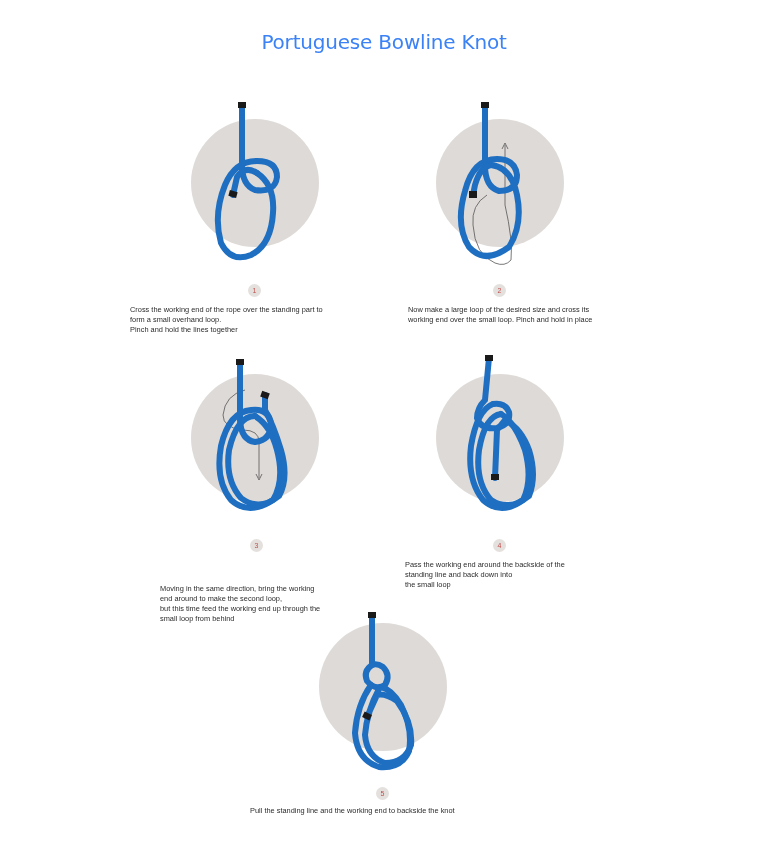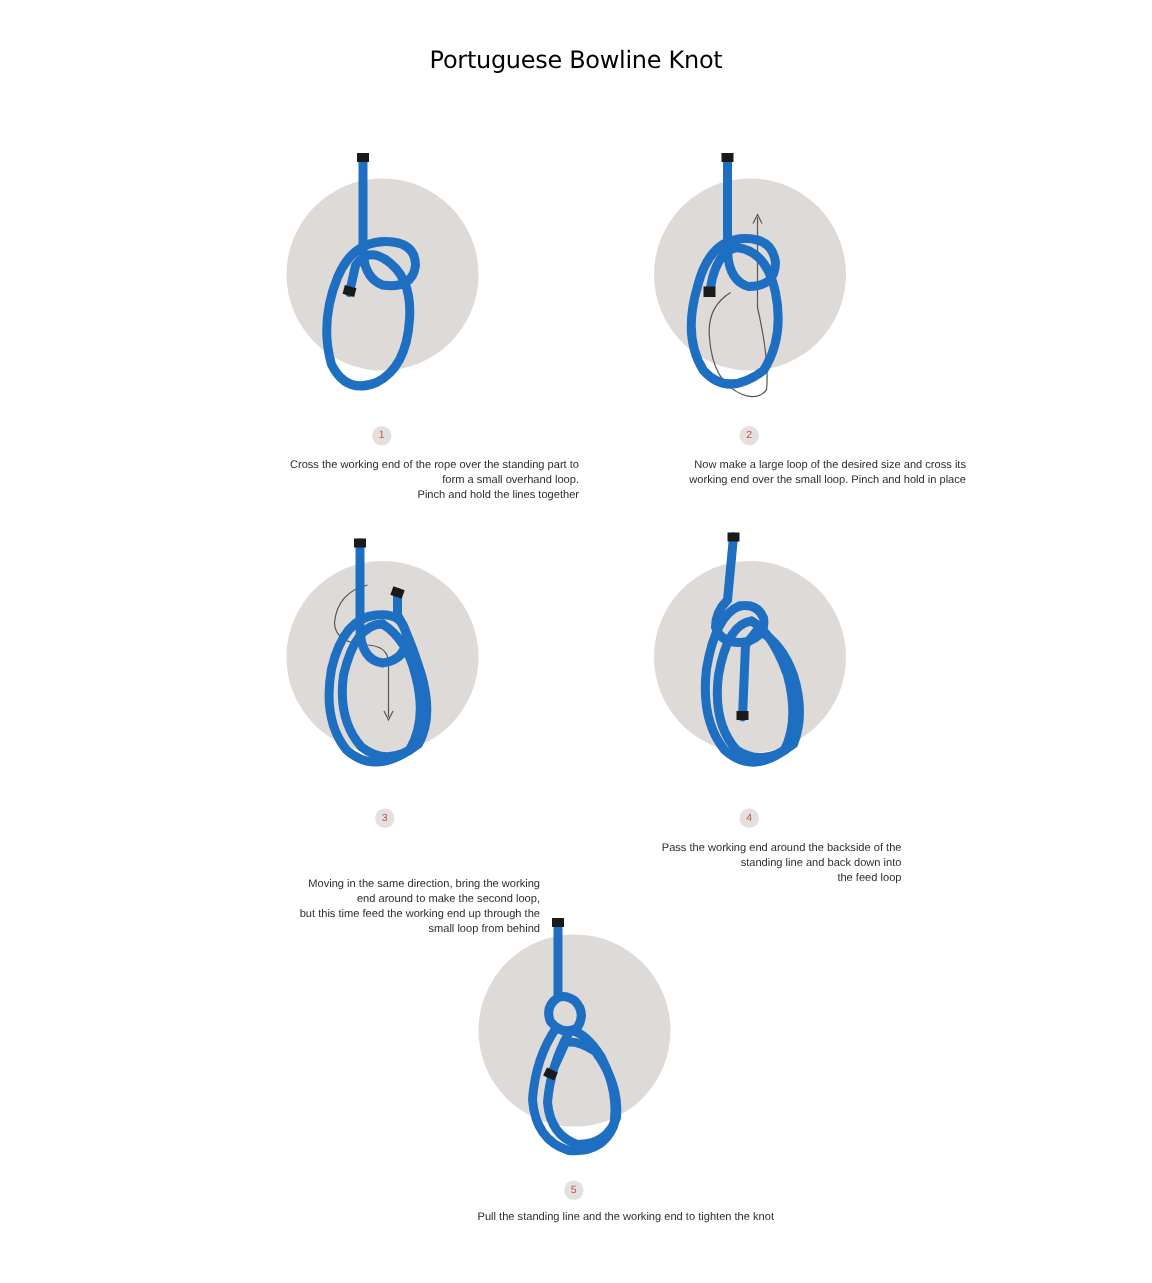--- a/index.html
+++ b/index.html
@@ -1,21 +1,21 @@
 <!DOCTYPE html>
 <html><head>
 <meta charset="utf-8">
 <style>
   html, body { margin:0; padding:0; background:#ffffff; }
   body { width:768px; height:855px; position:relative; overflow:hidden; font-family:"Liberation Sans", sans-serif; color:#222; }
-  .title { position:absolute; top:30px; left:0; width:768px; text-align:center; font-size:16px; color:#000000; font-family:"DejaVu Sans", sans-serif; letter-spacing:-0.2px; }
+  .title { position:absolute; top:30px; left:0; width:768px; text-align:center; font-size:20px; color:#3b82f6; font-family:"DejaVu Sans", sans-serif; letter-spacing:-0.2px; }
   .step { position:absolute; }
   .illus { position:absolute; }
   .badge { position:absolute; width:13px; height:13px; border-radius:50%; background:#e4e0dd; color:#c0504d; font-size:7px; line-height:13px; text-align:center; }
-  .caption { position:absolute; text-align:right; font-size:7.4px; line-height:10px; color:#2b2b2b; white-space:pre-line; }
+  .caption { position:absolute; text-align:left; font-size:7.4px; line-height:10px; color:#2b2b2b; white-space:pre-line; }
 </style>
 </head>
 <body>
 
 <div class="title">Portuguese Bowline Knot</div>
 
 <div class="step">
   <svg class="illus" style="left:185px;top:95px" width="150" height="175" viewBox="0 0 150 175">
     <circle cx="70" cy="88" r="64" fill="#dedad7"></circle>
     <g fill="none" stroke="#1e6fc2" stroke-width="6" stroke-linecap="round">
@@ -74,30 +74,30 @@
       <path d="M64 8 L60 50 Q52 58 52 68 Q56 80 72 78 Q86 74 84 62 Q80 52 68 54"></path>
       <path d="M68 54 Q52 60 46 96 Q42 130 58 150 Q76 166 98 150 Q108 130 100 100 Q90 72 76 64"></path>
       <path d="M76 64 Q60 66 54 100 Q50 132 66 150 Q84 162 104 146 Q112 126 104 100 Q96 78 80 70 L72 80 L70 128"></path>
     </g>
     <rect x="60" y="5" width="8" height="6" fill="#1a1a1a"></rect>
     <rect x="66" y="124" width="8" height="6" fill="#1a1a1a"></rect>
   </svg>
   <div class="badge" style="left:493px;top:539px">4</div>
   <div class="caption" style="left:405px;top:560px;width:196px">Pass the working end around the backside of the
 standing line and back down into
-the feed loop</div>
+the small loop</div>
 </div>
 
 <div class="step">
   <svg class="illus" style="left:305px;top:605px" width="160" height="175" viewBox="0 0 160 175">
     <circle cx="78" cy="82" r="64" fill="#dedad7"></circle>
     <g fill="none" stroke="#1e6fc2" stroke-width="6" stroke-linecap="round">
       <path d="M67 10 L67 60"></path>
       <path d="M67 60 Q58 66 62 76 Q70 86 80 80 Q86 70 78 62 Q72 58 67 60"></path>
       <path d="M66 80 Q52 100 50 128 Q52 155 74 162 Q96 164 104 146 Q108 124 96 100 Q86 84 76 82"></path>
       <path d="M74 84 Q62 106 60 130 Q62 152 80 158 Q100 158 106 140 Q108 118 92 96 Q80 88 72 90 L62 112"></path>
     </g>
     <rect x="63" y="7" width="8" height="6" fill="#1a1a1a"></rect>
     <rect x="58" y="108" width="8" height="6" fill="#1a1a1a" transform="rotate(25 62 111)"></rect>
   </svg>
   <div class="badge" style="left:376px;top:787px">5</div>
-  <div class="caption" style="left:250px;top:806px;width:266px">Pull the standing line and the working end to tighten the knot</div>
+  <div class="caption" style="left:250px;top:806px;width:266px">Pull the standing line and the working end to backside the knot</div>
 </div>
 
 </body></html>

